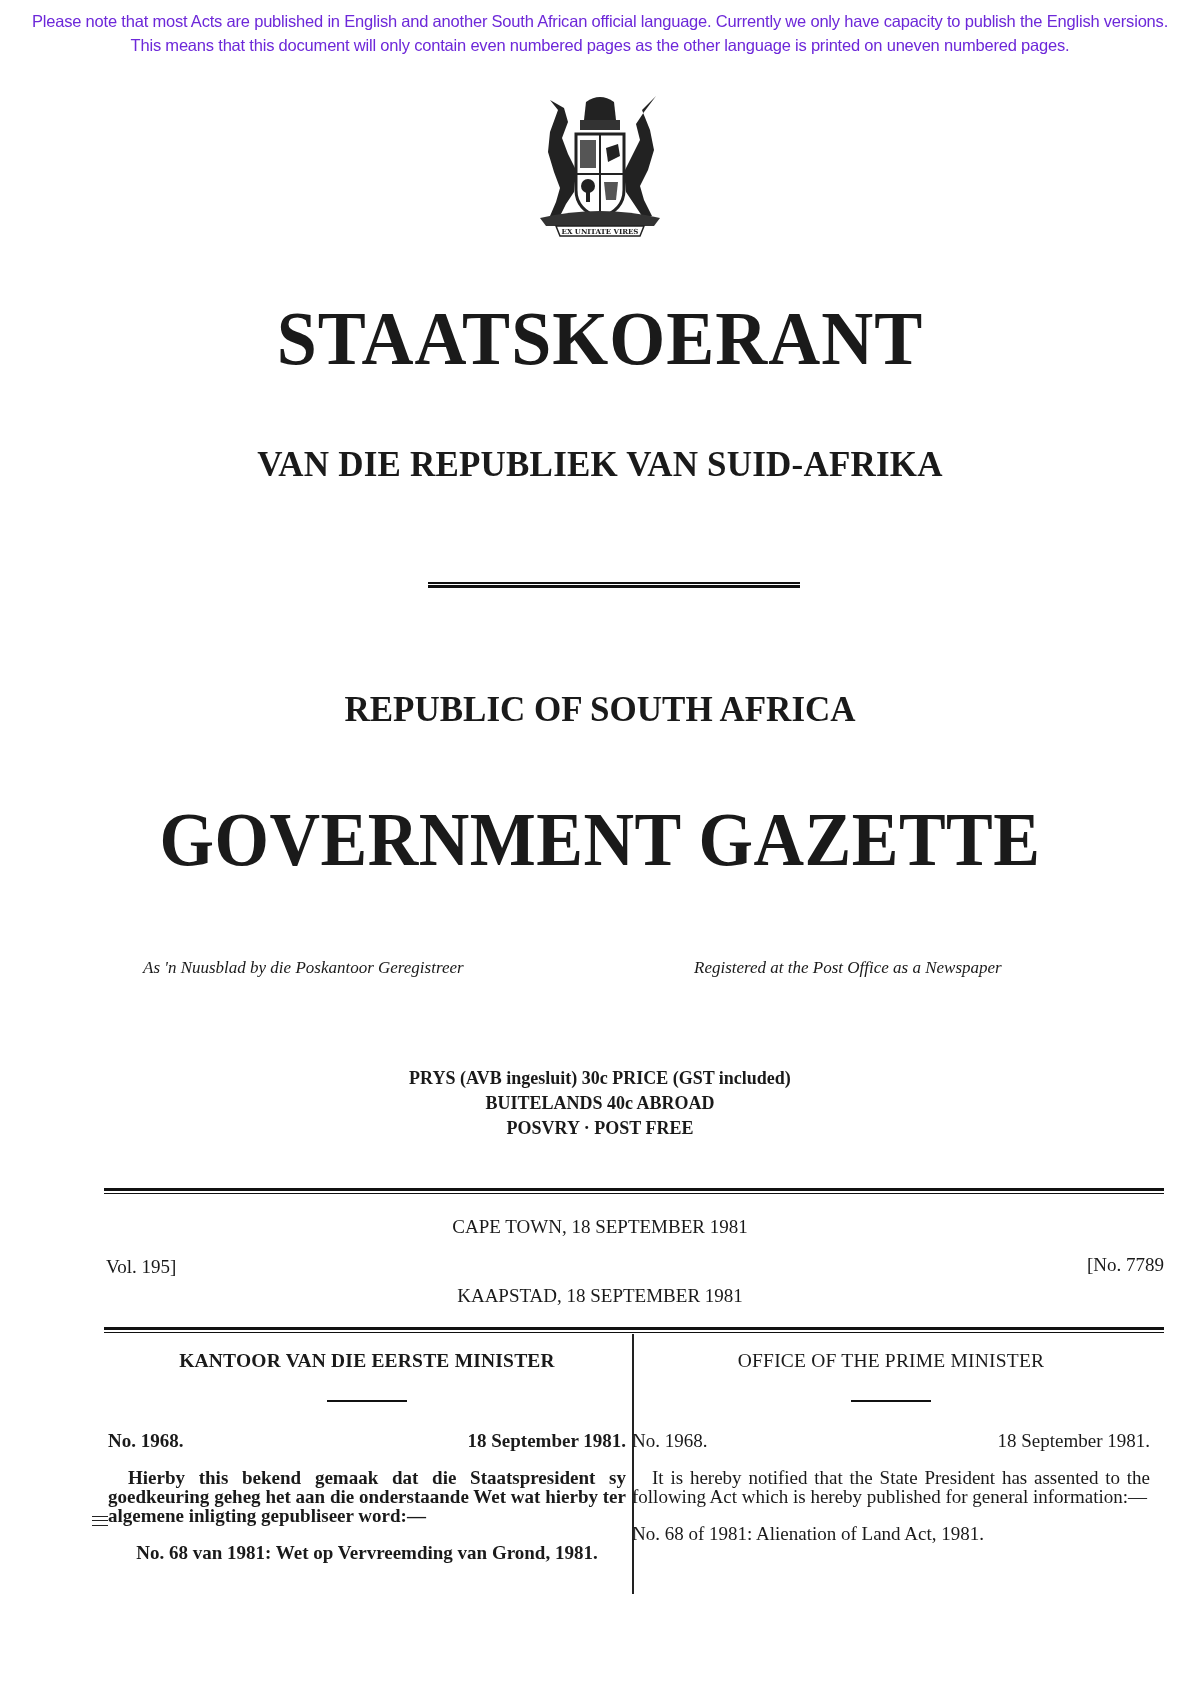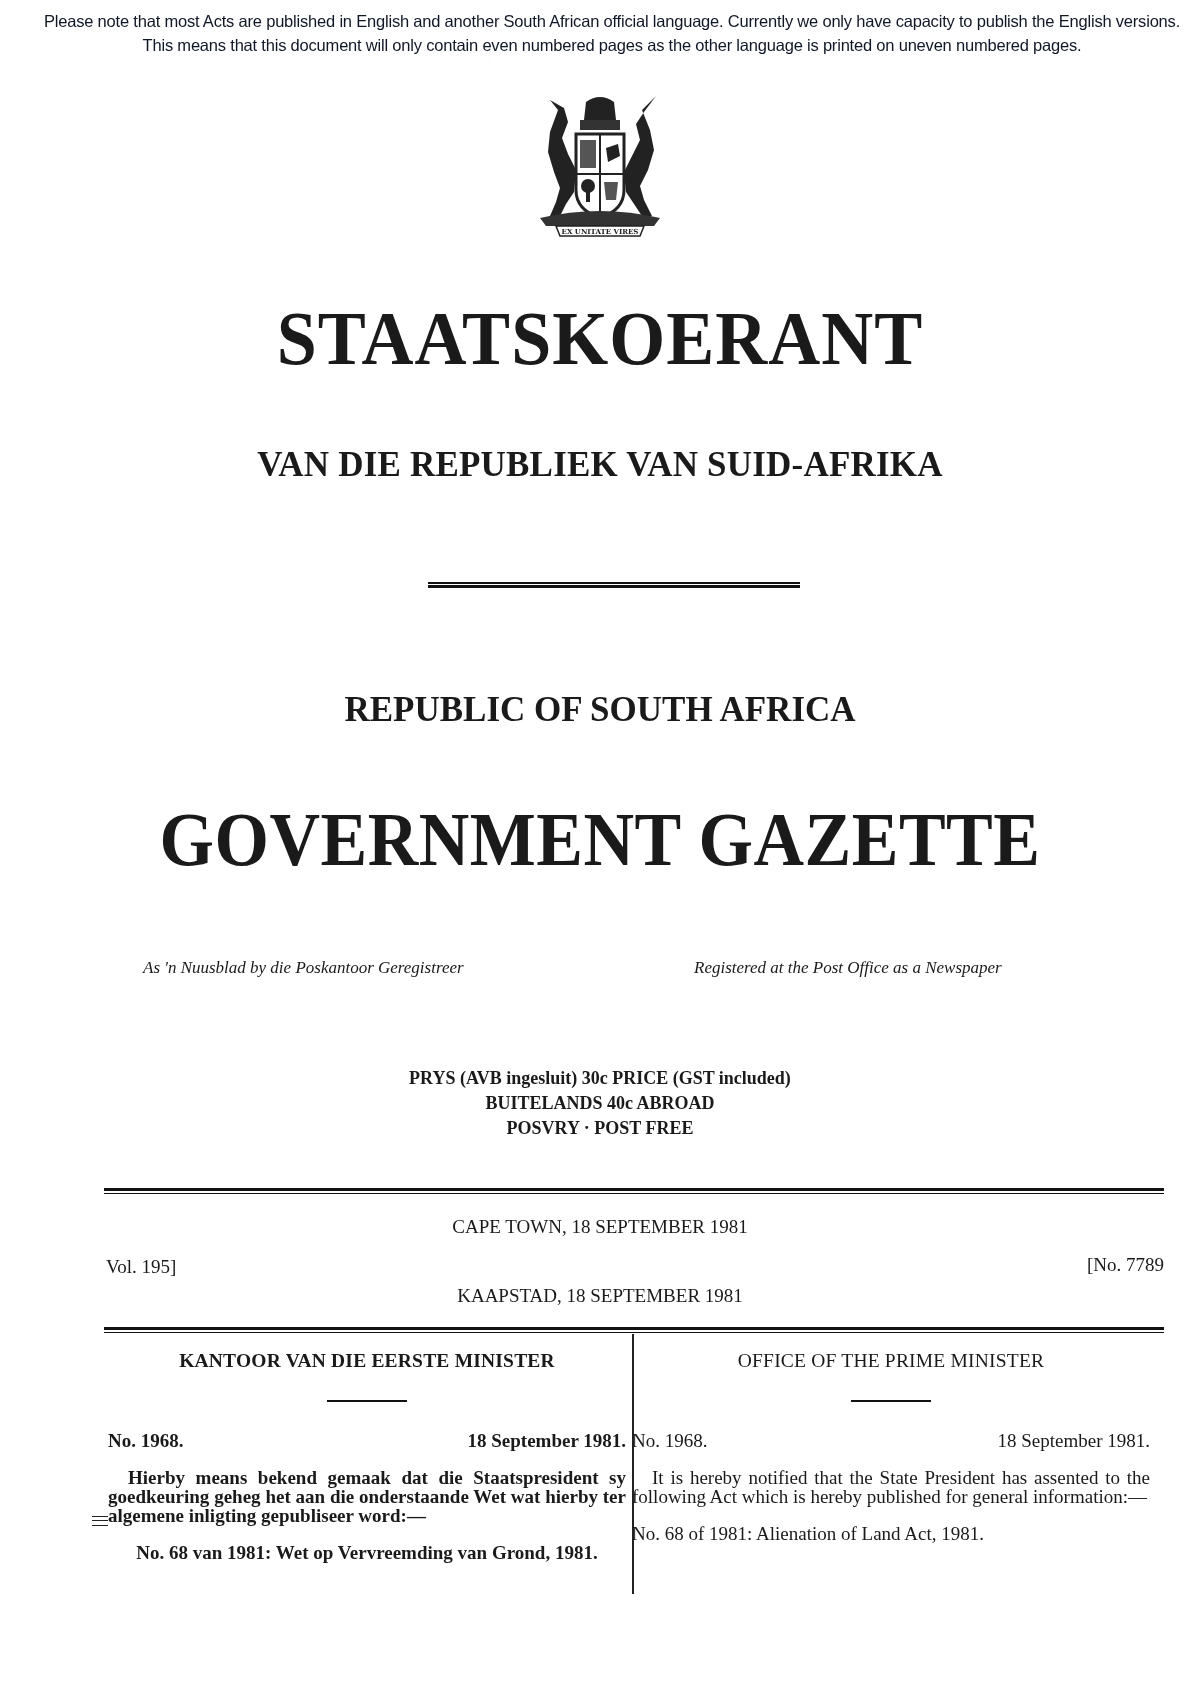--- a/index.html
+++ b/index.html
@@ -1,21 +1,21 @@
 <!DOCTYPE html>
 <html><head>
   <meta charset="utf-8">
   <style>
     * { box-sizing: border-box; margin: 0; padding: 0; }
     html, body { width: 1200px; height: 1698px; background: #ffffff; overflow: hidden; }
     body { position: relative; font-family: "Liberation Serif", "DejaVu Serif", serif; color: #1a1a1a; }
 
     .notice {
-      position: absolute; left: 42px; top: 9px; width: 1140px;
-      text-align: center; color: #0f172a;
+      position: absolute; left: 30px; top: 9px; width: 1140px;
+      text-align: center; color: #6d28d9;
       font-family: "Liberation Sans", "DejaVu Sans", sans-serif;
       font-size: 16.5px; line-height: 24px; letter-spacing: -0.2px;
     }
 
     .crest { position: absolute; left: 520px; top: 92px; width: 160px; height: 148px; }
 
     .center-line { position: absolute; left: 0; width: 1200px; text-align: center; }
 
     .title-afr {
       top: 298px; font-size: 72px; font-weight: bold; letter-spacing: 1px;
@@ -119,21 +119,21 @@
 <div class="col-divider"></div>
 <div class="margin-mark"></div>
 
 <div class="col col-left">
   <div class="col-heading">KANTOOR VAN DIE EERSTE MINISTER</div>
   <div class="col-rule"></div>
   <div class="col-meta">
     <span>No. 1968.</span>
     <span>18 September 1981.</span>
   </div>
-  <div class="col-body">Hierby means bekend gemaak dat die Staatspresident sy goedkeuring geheg het aan die onderstaande Wet wat hierby ter algemene inligting gepubliseer word:—</div>
+  <div class="col-body">Hierby this bekend gemaak dat die Staatspresident sy goedkeuring geheg het aan die onderstaande Wet wat hierby ter algemene inligting gepubliseer word:—</div>
   <div class="col-act">No. 68 van 1981: Wet op Vervreemding van Grond, 1981.</div>
 </div>
 
 <div class="col col-right">
   <div class="col-heading">OFFICE OF THE PRIME MINISTER</div>
   <div class="col-rule"></div>
   <div class="col-meta">
     <span>No. 1968.</span>
     <span>18 September 1981.</span>
   </div>

